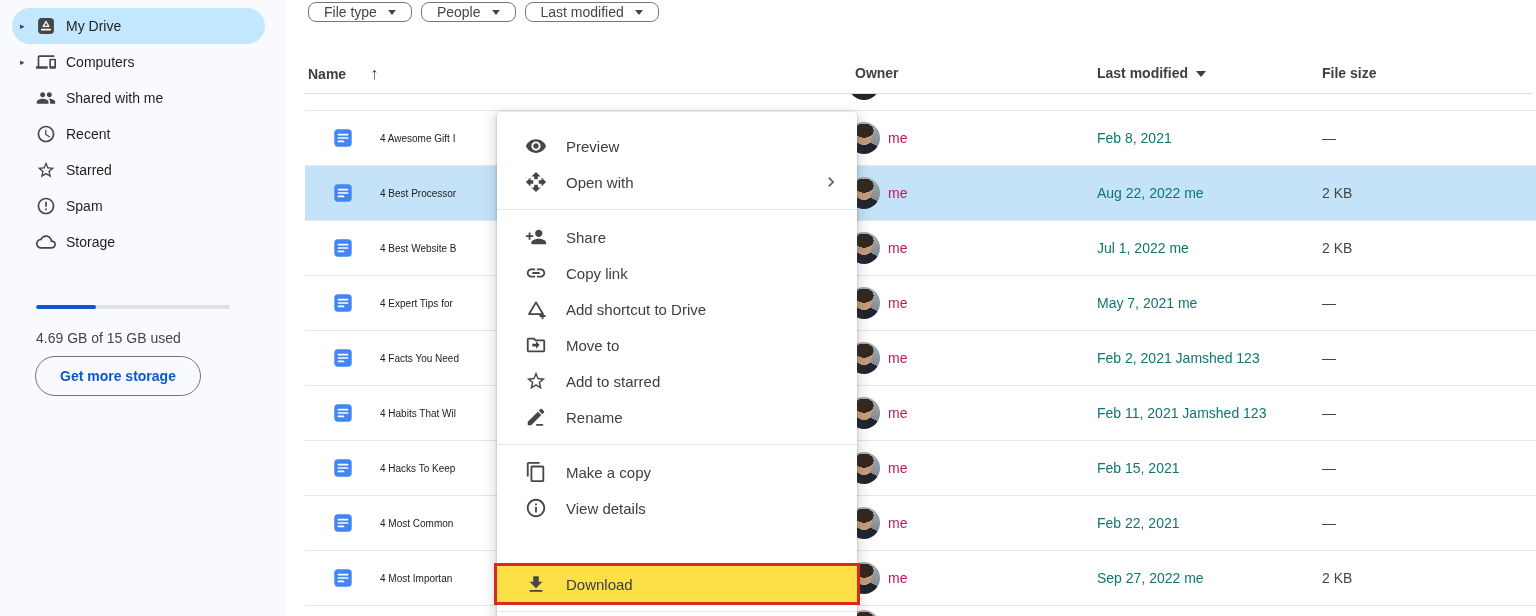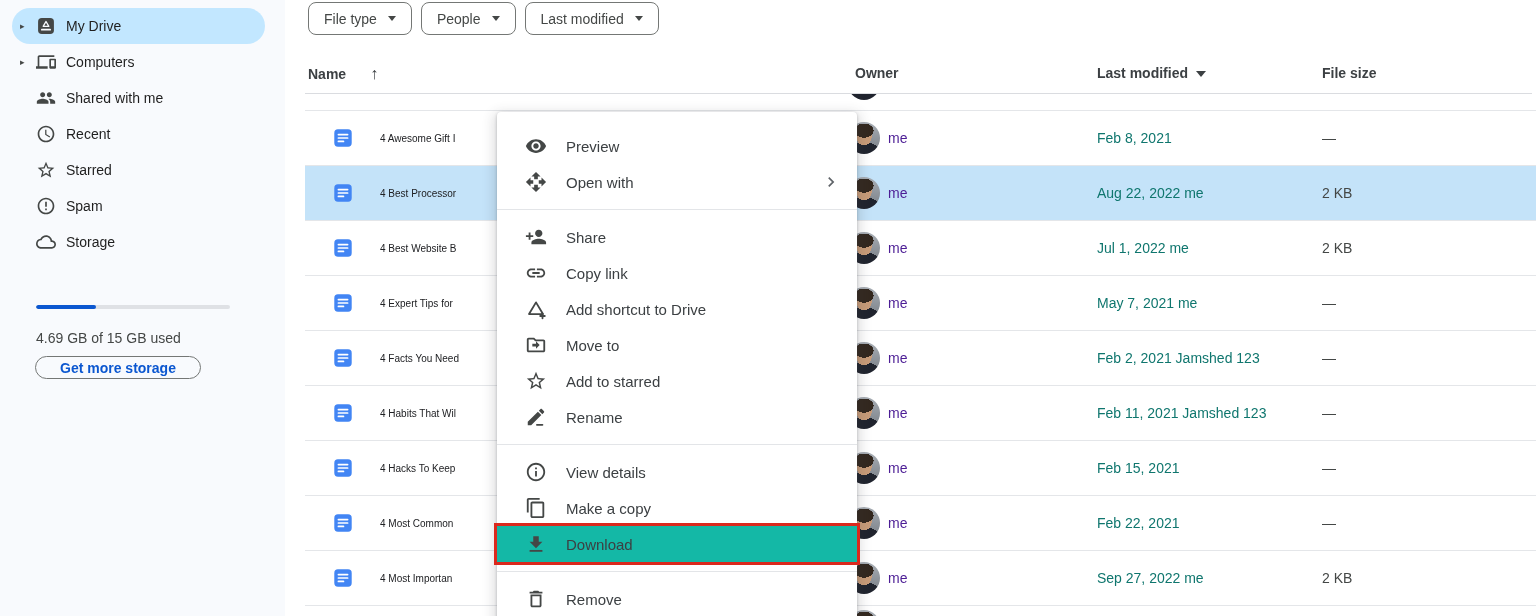--- a/index.html
+++ b/index.html
@@ -16,30 +16,30 @@
   .caret { width:14px; font-size:9px; color:#444746; flex:0 0 14px; }
   .sicon { width:24px; height:24px; margin-right:8px; flex:0 0 24px; display:flex; align-items:center; justify-content:center; }
   .sicon svg { width:20px; height:20px; fill:#444746; }
   .side-item.selected .sicon svg { fill:#3c4043; }
   .slabel { white-space:nowrap; }
 
   .storage-bar { position:absolute; left:36px; top:305px; width:194px; height:4px;
     background:#dfe1e5; border-radius:2px; overflow:hidden; }
   .storage-fill { height:100%; background:#0b57d0; border-radius:2px; }
   .storage-text { position:absolute; left:36px; top:322px; font-size:14px; color:#444746;margin-top:8px; }
-  .get-more-btn { position:absolute; left:35px; top:356px; height:23px; padding:0 24px;
+  .get-more-btn { position:absolute; left:35px; top:356px; height:40px; padding:0 24px;
     border:1px solid #747775; border-radius:20px; background:transparent;
     color:#0b57d0; font-size:14px; font-weight:bold; font-family:inherit; cursor:pointer; }
 
   
   .content { position:absolute; left:285px; top:0; width:1251px; height:616px;
     background:#fff; border-top-left-radius:16px; }
 
   .chips { position:absolute; left:23px; top:2px; display:flex; gap:9px; }
-  .chip { display:flex; align-items:center; height:33px; padding:0 15px;
+  .chip { display:flex; align-items:center; height:20px; padding:0 15px;
     border:1px solid #747775; border-radius:8px; background:#fff;
     font-size:14px; color:#444746; cursor:pointer; white-space:nowrap; }
   .chip-arrow { width:0; height:0; margin-left:11px; border-left:4.5px solid transparent;
     border-right:4.5px solid transparent; border-top:5px solid #444746; }
 
   .thead { position:absolute; left:20px; top:57px; width:1227px; height:37px;
     border-bottom:1px solid #dadce0; font-size:14px; font-weight:bold; color:#3c4043; }
   .th { position:absolute; top:8px; white-space:nowrap; cursor:pointer; }
   .th-name { left:3px; }  .th-owner { left:550px; }
   .th-mod { left:792px; } .th-size { left:1017px; }
@@ -58,35 +58,35 @@
     color:#202124; white-space:nowrap; }
   .doc-icon { width:22px; height:22px; flex:0 0 22px; }
   .avatar { position:absolute; width:32px; height:32px; border-radius:50%;
     background:
       radial-gradient(ellipse 30% 22% at 50% 27%, #33281f 99%, transparent),
       radial-gradient(ellipse 24% 27% at 50% 46%, #c89c79 99%, transparent),
       radial-gradient(ellipse 52% 34% at 50% 97%, #20242e 99%, transparent),
       linear-gradient(180deg,#a7adb4,#777d84); }
   .cell-owner-avatar { left:543px; top:50%; transform:translateY(-50%); }
   .cell-owner { position:absolute; left:583px; top:50%; transform:translateY(-50%);
-    font-size:14px; color:#4c1d95; }
+    font-size:14px; color:#be185d; }
   .cell-mod { position:absolute; left:792px; top:50%; transform:translateY(-50%);
     font-size:14px; color:#0f766e; white-space:nowrap; }
   .cell-size { position:absolute; left:1017px; top:50%; transform:translateY(-50%);
     font-size:14px; color:#444746; }
 
   
   .menu { position:absolute; left:497px; top:112px; width:360px; height:530px;
     background:#fff; border-radius:4px 4px 0 0; padding-top:16px;
     box-shadow:0 1px 3px rgba(60,64,67,.32), 0 4px 12px 4px rgba(60,64,67,.16); }
   .menu-item { position:relative; display:flex; align-items:center; height:36px;
     padding:0 16px 0 28px; gap:19px; font-size:15px; color:#3c4043; cursor:pointer;
     white-space:nowrap; }
   .menu-item svg.mi { width:22px; height:22px; fill:#444746; flex:0 0 22px; }
-  .menu-item.highlighted { background:#14b8a6; outline:3px solid #db291d; }
+  .menu-item.highlighted { background:#fde047; outline:3px solid #db291d;margin-top:40px; }
   .menu-divider { height:1px; background:#e3e5e8; margin:9px 0; }
   .chev { margin-left:auto; display:flex; }
   .chev svg { width:20px; height:20px; fill:#5f6368; }
 </style>
 </head>
 <body>
 
 <aside class="sidebar">
   <nav class="side-nav" id="side-nav">
       <div class="side-item selected">
@@ -410,29 +410,29 @@
     <div class="menu-item">
     <svg class="mi" viewBox="0 0 24 24">
         <path d="M3 17.25V21h3.75L17.81 9.94l-3.75-3.75L3 17.25zM20.71 7.04c.39-.39.39-1.02 0-1.41l-2.34-2.34c-.39-.39-1.02-.39-1.41 0l-1.83 1.83 3.75 3.75 1.83-1.83z"></path>
         <path d="M13 20.5h6" stroke="#444746" stroke-width="2" stroke-linecap="round"></path>
       </svg>
     <span class="mlabel">Rename</span>
   </div>
     <div class="menu-divider"></div>
     <div class="menu-item">
     <svg class="mi" viewBox="0 0 24 24">
+        <path d="M16 1H4c-1.1 0-2 .9-2 2v14h2V3h12V1zm3 4H8c-1.1 0-2 .9-2 2v14c0 1.1.9 2 2 2h11c1.1 0 2-.9 2-2V7c0-1.1-.9-2-2-2zm0 16H8V7h11v14z"></path>
+      </svg>
+    <span class="mlabel">Make a copy</span>
+  </div>
+    <div class="menu-item">
+    <svg class="mi" viewBox="0 0 24 24">
         <path d="M11 7h2v2h-2zm0 4h2v6h-2zm1-9C6.48 2 2 6.48 2 12s4.48 10 10 10 10-4.48 10-10S17.52 2 12 2zm0 18c-4.41 0-8-3.59-8-8s3.59-8 8-8 8 3.59 8 8-3.59 8-8 8z"></path>
       </svg>
     <span class="mlabel">View details</span>
-  </div>
-    <div class="menu-item">
-    <svg class="mi" viewBox="0 0 24 24">
-        <path d="M16 1H4c-1.1 0-2 .9-2 2v14h2V3h12V1zm3 4H8c-1.1 0-2 .9-2 2v14c0 1.1.9 2 2 2h11c1.1 0 2-.9 2-2V7c0-1.1-.9-2-2-2zm0 16H8V7h11v14z"></path>
-      </svg>
-    <span class="mlabel">Make a copy</span>
   </div>
     <div class="menu-item highlighted">
     <svg class="mi" viewBox="0 0 24 24">
         <path d="M19 9.5h-4v-6H9v6H5l7 7 7-7z"></path>
         <path d="M5 18.5v2h14v-2H5z"></path>
       </svg>
     <span class="mlabel">Download</span>
   </div>
     <div class="menu-divider"></div>
     <div class="menu-item">

